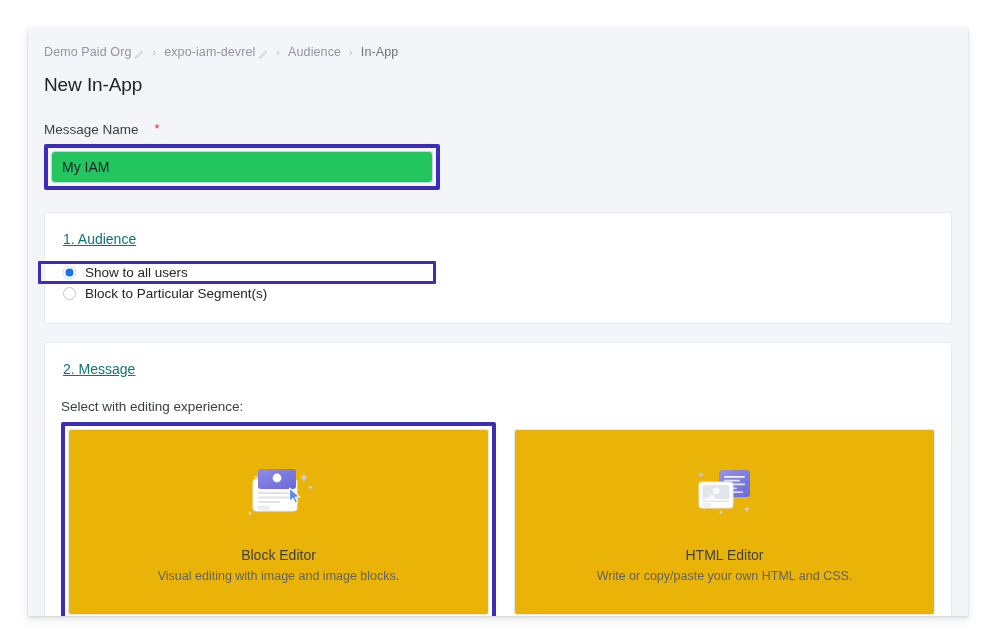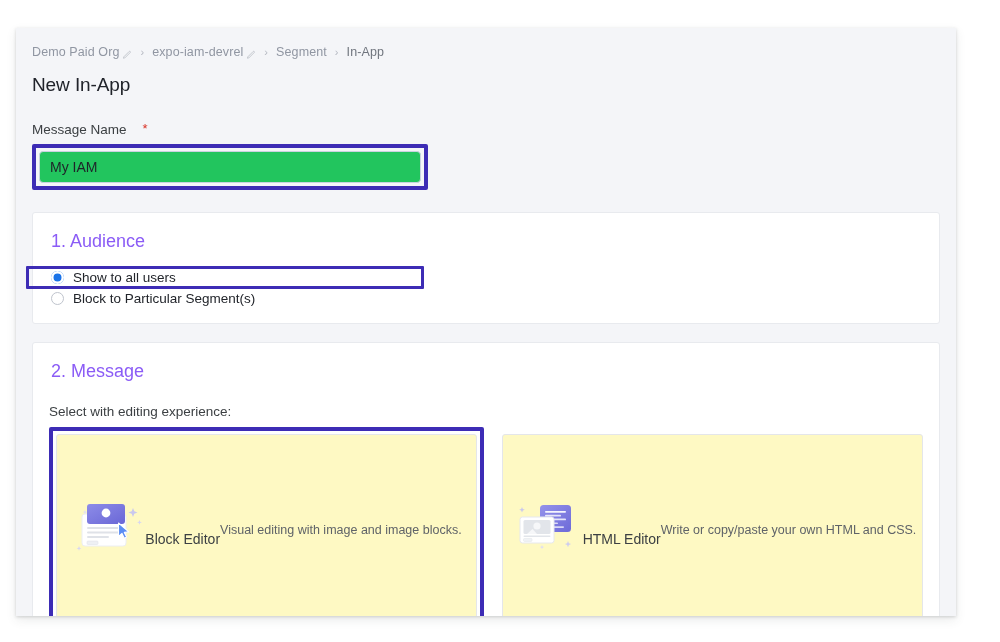--- a/index.html
+++ b/index.html
@@ -7,21 +7,21 @@
   html, body {
     width: 1000px;
     height: 642px;
     background: #ffffff;
     font-family: "Liberation Sans", sans-serif;
     -webkit-font-smoothing: antialiased;
   }
 
   .page-wrap {
     position: absolute;
-    left: 16px;
+    left: 28px;
     top: 28px;
     width: 940px;
     height: 588px;
     background: #f4f5f8;
     box-shadow: 0 1px 3px rgba(60,64,67,0.20), 0 4px 10px rgba(60,64,67,0.10);
     overflow: hidden;
   }
 
   
   .header-area {
@@ -97,24 +97,25 @@
   .card {
     background: #ffffff;
     border-radius: 3px;
     margin: 0 16px;
     border: 1px solid #e8eaee;
   }
   .card-audience { margin-top: 22px; height: 112px; }
   .card-message  { margin-top: 18px; }
 
   .card-heading {
-    font-size: 18px;
-    color: #8b5cf6;
+    font-size: 14px;
+    color: #0f766e;
     padding: 18px 0 0 18px;
     font-weight: 400;
+    text-decoration: underline;
   }
 
   
   .radio-group { margin-top: 14px; }
 
   .radio-row {
     display: flex;
     align-items: center;
     height: 19px;
     padding-left: 18px;
@@ -167,23 +168,23 @@
     border-radius: 2px;
     padding: 3px;
   }
   .editor-slot.plain { padding: 7px; }
 
   .editor-card {
     width: 421px;
     height: 186px;
     border: 1px solid #e4e6ea;
     border-radius: 3px;
-    background: #fef9c3;
+    background: #eab308;
     display: flex;
-    flex-direction: row;
+    flex-direction: column;
     align-items: center;
     justify-content: center;
   }
 
   .editor-art { height: 62px; display: flex; align-items: center; justify-content: center; }
 
   .editor-name {
     margin-top: 24px;
     font-size: 14px;
     color: #3c4043;
@@ -216,21 +217,21 @@
       <span class="crumb">
         <span>expo-iam-devrel</span>
         <span class="pencil-icon">
           <svg viewBox="0 0 12 12" width="9" height="9">
             <path d="M1 9.2 L8.3 1.9 a1 1 0 0 1 1.4 1.4 L2.4 10.6 L0.6 11 Z" fill="none" stroke="#a3a8b2" stroke-width="1"></path>
           </svg>
         </span>
       </span>
       <span class="crumb-sep">›</span>
 
-      <span class="crumb">Segment</span>
+      <span class="crumb">Audience</span>
       <span class="crumb-sep">›</span>
 
       <span class="crumb crumb-last">In-App</span>
     </div>
 
     <h1 class="page-title">New In-App</h1>
   </div>
 
   <div class="field-block">
     <div class="field-label">

